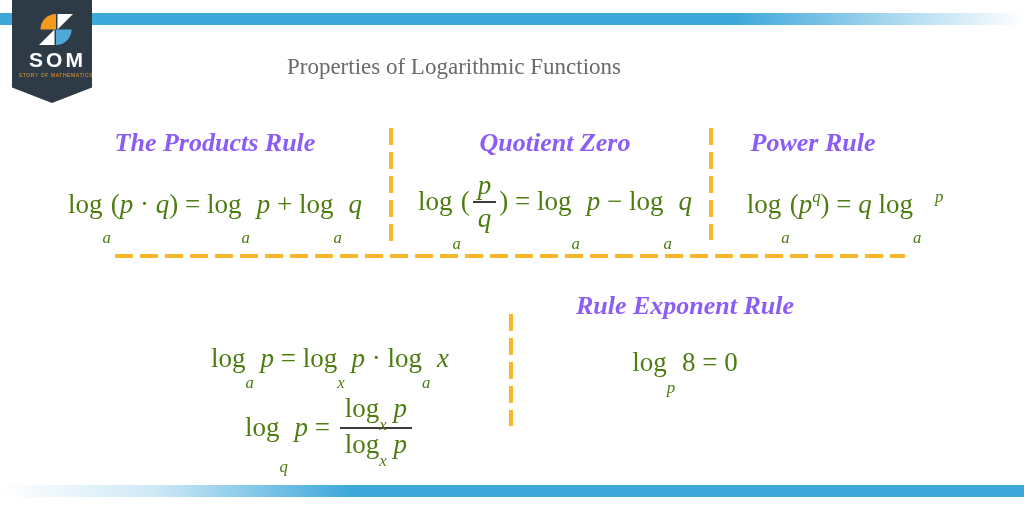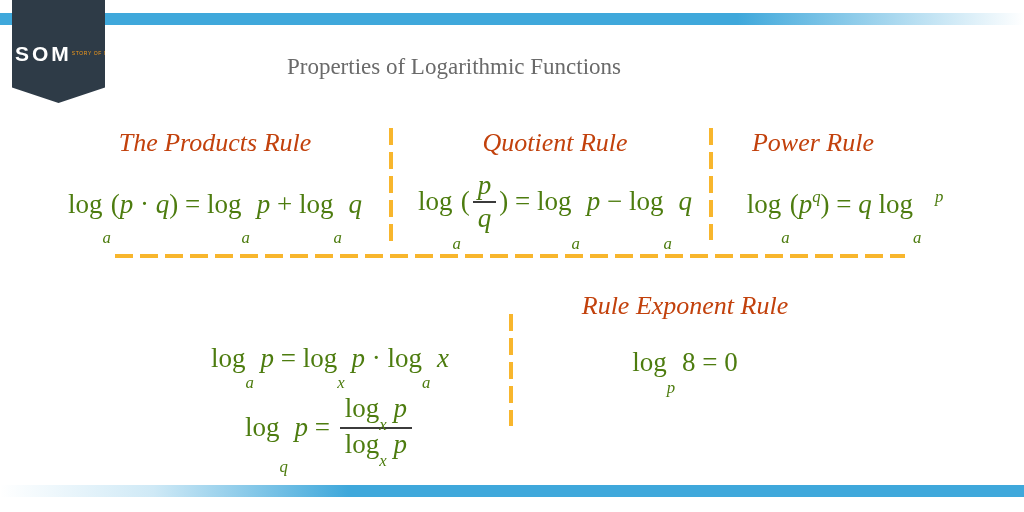--- a/index.html
+++ b/index.html
@@ -11,43 +11,43 @@
   .bar-top{
     position:absolute;left:0;top:13px;width:1024px;height:12px;
     background:linear-gradient(to right,#3FA8DB 0%,#3FA8DB 72%,rgba(63,168,219,0.35) 90%,rgba(63,168,219,0) 100%);
   }
   .bar-bottom{
     position:absolute;left:0;top:485px;width:1024px;height:12px;
     background:linear-gradient(to right,rgba(63,168,219,0) 0%,rgba(63,168,219,0.25) 15%,#3FA8DB 34%,#3FA8DB 100%);
   }
   
   .logo-banner{
-    position:absolute;left:12px;top:0;width:93px;height:103px;background:#2E3B47;
+    position:absolute;left:12px;top:0;width:72px;height:103px;background:#2E3B47;
     clip-path:polygon(0 0,100% 0,100% 85%,50% 100%,0 85%);
-    display:flex;flex-direction:row;align-items:center;z-index:5;
+    display:flex;flex-direction:column;align-items:center;z-index:5;padding-left:8px;
   }
   .logo-icon{margin-top:13px;width:40px;height:33px;}
   .logo-text{
     margin-top:3px;color:#ffffff;font-family:"Liberation Sans",sans-serif;
     font-weight:bold;font-size:21px;letter-spacing:3px;line-height:1;
     padding-left:3px; 
   }
   .logo-tagline{
     margin-top:3px;color:#F49B1B;font-family:"Liberation Sans",sans-serif;
     font-size:5px;letter-spacing:0.6px;line-height:1;white-space:nowrap;
   }
   
   .page-title{
     position:absolute;left:0;top:53px;width:908px;text-align:center;
     color:#6A6A6A;font-size:23px;line-height:1.2;
   }
   
   .rule-heading{
-    position:absolute;text-align:center;color:#c2410c;
-    font-size:26px;font-style:italic;font-weight:400;line-height:1.1;
+    position:absolute;text-align:center;color:#8b5cf6;
+    font-size:26px;font-style:italic;font-weight:700;line-height:1.1;
   }
   .h-products{left:40px;top:129px;width:350px;}
   .h-quotient{left:400px;top:129px;width:310px;}
   .h-power{left:683px;top:129px;width:260px;}
   .h-base{left:155px;top:292px;width:350px;}
   .h-zero{left:555px;top:292px;width:260px;}
   
   .formula{
     position:absolute;display:flex;align-items:center;justify-content:center;
     color:#4d7c0f;font-size:27px;line-height:1.15;white-space:pre;
@@ -97,21 +97,21 @@
       <path d="M 18.5 32 L 3 32 L 18.5 16.5 Z" fill="#ffffff"></path>
       <path d="M 20 32 A 15.5 15.5 0 0 0 35.5 16.5 L 20 16.5 Z" fill="#4FA8D8"></path>
     </svg>
     <div class="logo-text">SOM</div>
     <div class="logo-tagline">STORY OF MATHEMATICS</div>
   </div>
 
   <div class="page-title">Properties of Logarithmic Functions</div>
 
   <div class="rule-heading h-products">The Products Rule</div>
-  <div class="rule-heading h-quotient">Quotient Rule</div>
+  <div class="rule-heading h-quotient">Quotient Zero</div>
   <div class="rule-heading h-power">Power Rule</div>
 
   <div class="formula f-products"><span class="rm">log</span><span class="sub">a</span><span class="rm">(</span><span class="it">p</span><span class="rm"> · </span><span class="it">q</span><span class="rm">) = </span><span class="rm">log</span><span class="sub">a</span><span class="it"> p</span><span class="rm"> + </span><span class="rm">log</span><span class="sub">a</span><span class="it"> q</span></div>
   <div class="formula f-quotient"><span class="rm">log</span><span class="sub">a</span><span class="rm">(</span><span class="frac"><span class="num"><span class="it">p</span></span><span class="den"><span class="it">q</span></span></span><span class="rm">) = </span><span class="rm">log</span><span class="sub">a</span><span class="it"> p</span><span class="rm"> − </span><span class="rm">log</span><span class="sub">a</span><span class="it"> q</span></div>
   <div class="formula f-power"><span class="rm">log</span><span class="sub">a</span><span class="rm">(</span><span class="it">p</span><span class="sup">q</span><span class="rm">) = </span><span class="it">q</span><span class="rm"> log</span><span class="sub">a</span><span class="rm">&nbsp;&nbsp;</span><span class="sup">p</span></div>
 
   <div class="vdash vd-1"></div>
   <div class="vdash vd-2"></div>
   <div class="hdash hd-1"></div>
   <div class="vdash vd-3"></div>

